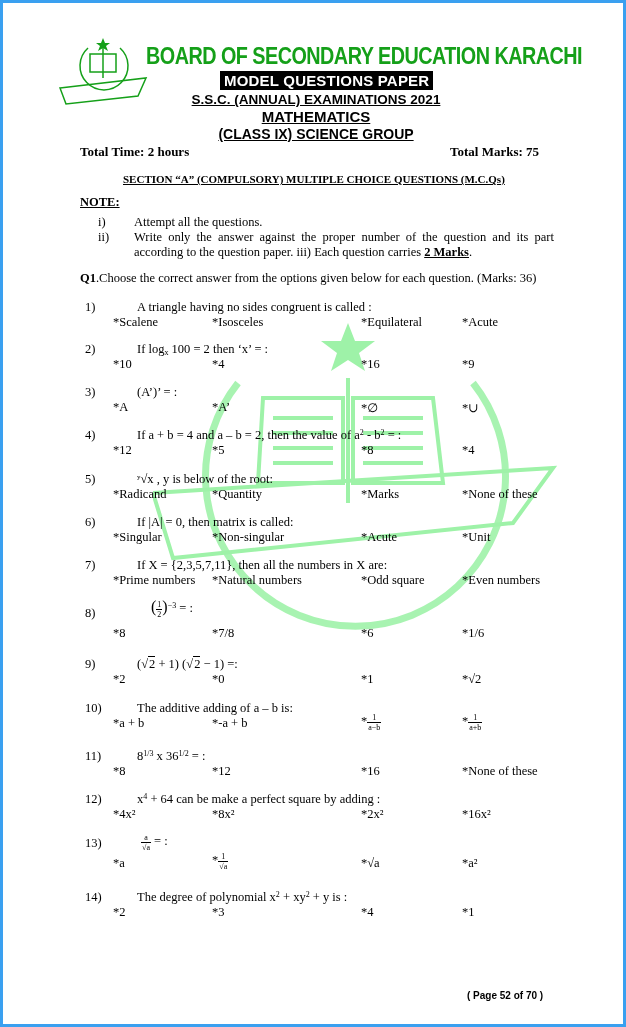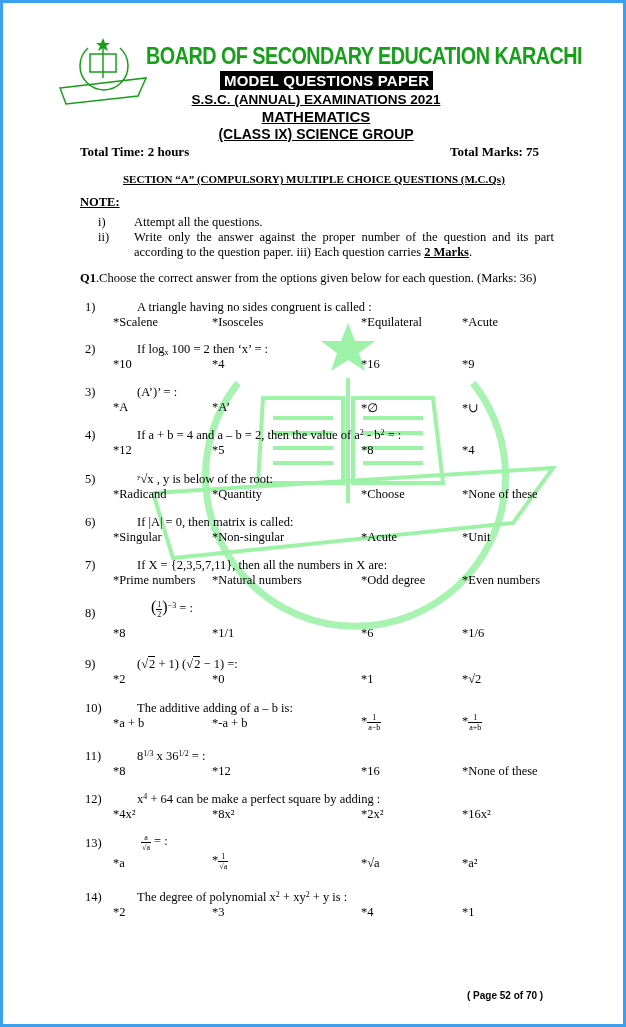--- a/index.html
+++ b/index.html
@@ -147,47 +147,47 @@
     <span class="opt o2">*5</span>
     <span class="opt o3">*8</span>
     <span class="opt o4">*4</span>
   </div>
 
   <div class="q" style="top:469px">
     <span class="num">5)</span>
     <span class="stem"><sup style="font-size:7px">y</sup><span>√x</span><span> , y is below of the root:</span></span>
     <span class="opt o1">*Radicand</span>
     <span class="opt o2">*Quantity</span>
-    <span class="opt o3">*Choose</span>
+    <span class="opt o3">*Marks</span>
     <span class="opt o4">*None of these</span>
   </div>
 
   <div class="q" style="top:512px">
     <span class="num">6)</span>
     <span class="stem">If |A| = 0, then matrix is called:</span>
     <span class="opt o1">*Singular</span>
     <span class="opt o2">*Non-singular</span>
     <span class="opt o3">*Acute</span>
     <span class="opt o4">*Unit</span>
   </div>
 
   <div class="q" style="top:555px">
     <span class="num">7)</span>
     <span class="stem">If X = {2,3,5,7,11}, then all the numbers in X are:</span>
     <span class="opt o1">*Prime numbers</span>
     <span class="opt o2">*Natural numbers</span>
-    <span class="opt o3">*Odd degree</span>
+    <span class="opt o3">*Odd square</span>
     <span class="opt o4">*Even numbers</span>
   </div>
 
   <div class="q" style="top:603px">
     <span class="num">8)</span>
     <span class="stem" style="left:124px;top:-8px"><span style="font-size:16px">(</span><span class="frac"><span class="nm">1</span><span class="dn">2</span></span><span style="font-size:16px">)</span><sup>−3</sup><span> = :</span></span>
     <span class="opt o1" style="top:20px">*8</span>
-    <span class="opt o2" style="top:20px">*1/1</span>
+    <span class="opt o2" style="top:20px">*7/8</span>
     <span class="opt o3" style="top:20px">*6</span>
     <span class="opt o4" style="top:20px">*1/6</span>
   </div>
 
   <div class="q" style="top:654px">
     <span class="num">9)</span>
     <span class="stem"><span>(√</span><span class="sqrt">2</span><span> +  1) (√</span><span class="sqrt">2</span><span> −  1) =:</span></span>
     <span class="opt o1">*2</span>
     <span class="opt o2">*0</span>
     <span class="opt o3">*1</span>

